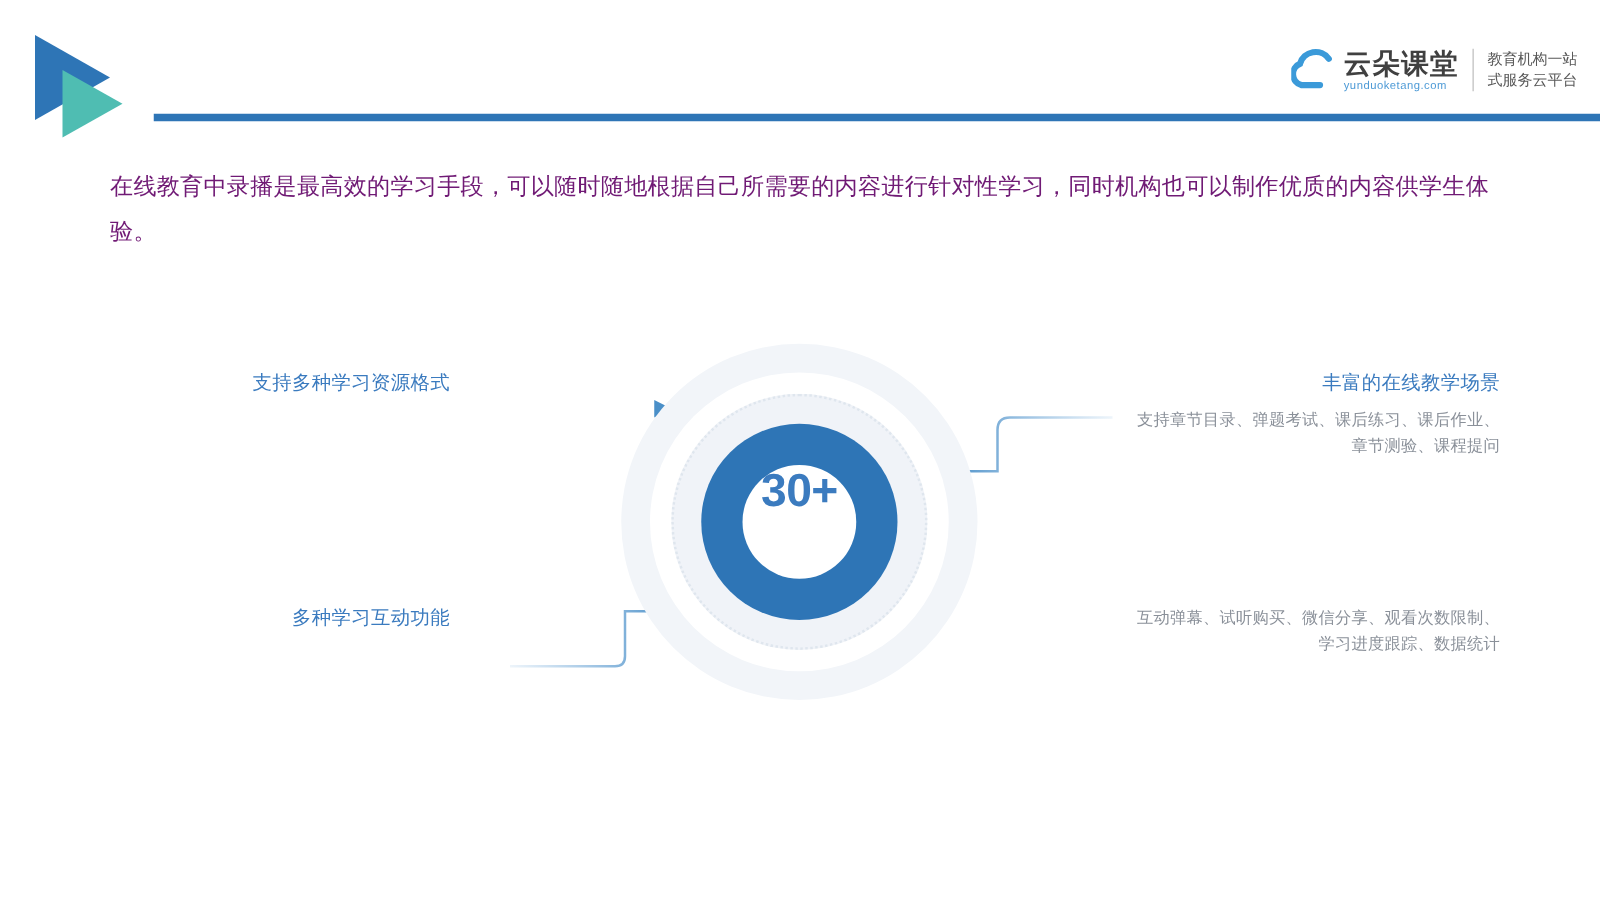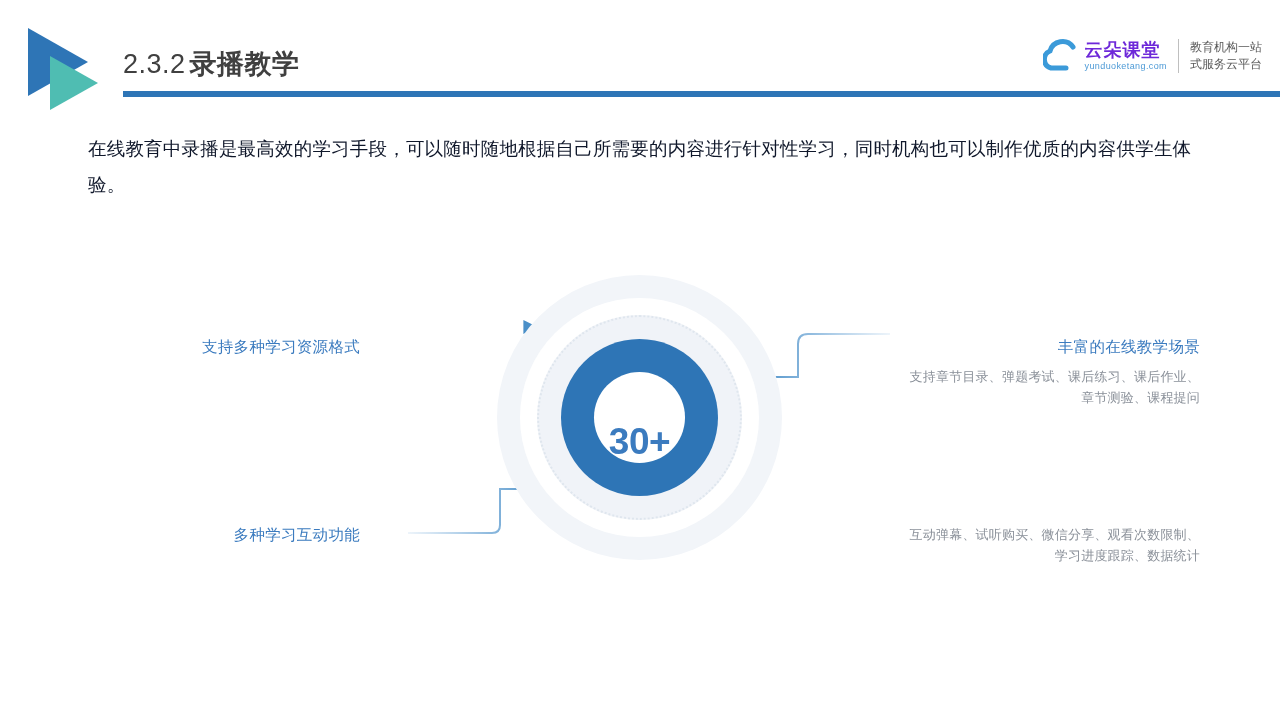--- a/index.html
+++ b/index.html
@@ -39,48 +39,48 @@
     position:absolute; left:123px; top:91px;
     width:1157px; height:6px;
     background:#2E75B6;
   }
 
   
   #brand { position:absolute; right:18px; top:30px; display:flex; align-items:center; height:52px; }
   #brand-cloud { position:relative; width:40px; height:36px; margin-right:2px; flex:none; }
   #brand-cloud svg { display:block; }
   #brand-words { display:flex; flex-direction:column; justify-content:center; }
-  #brand-name { font-size:18px; font-weight:700; color:#6d28d9; letter-spacing:1px; line-height:1.05; }
+  #brand-name { font-size:22px; font-weight:700; color:#404040; letter-spacing:1px; line-height:1.05; }
   #brand-url { font-size:9px; color:#4d9ad6; letter-spacing:0.4px; margin-top:1px; }
   #brand-divider { width:1px; height:34px; background:#bfbfbf; margin:0 11px; }
   #brand-tagline { font-size:12px; color:#595959; line-height:1.45; white-space:nowrap; }
 
   
   #intro {
     position:absolute; left:88px; top:131px; width:1135px;
-    font-size:18.5px; color:#0f172a; line-height:1.95; letter-spacing:0.2px;
+    font-size:18.5px; color:#701a75; line-height:1.95; letter-spacing:0.2px;
   }
 
   
   #center-graphic { position:absolute; left:497px; top:275px; width:285px; height:285px; }
   .ring { position:absolute; border-radius:50%; }
   #ring-outer   { left:0;   top:0;   width:285px; height:285px; background:#F2F5F9; }
   #ring-white   { left:23px;top:23px;width:239px; height:239px; background:#ffffff; }
   #ring-dotted  { left:40px;top:40px;width:205px; height:205px; background:#F0F3F8;
                   border:2px dotted #dfe6ee; }
   #ring-blue    { left:64px;top:64px;width:157px; height:157px; background:#2E75B6; }
   #ring-core    { left:97px;top:97px;width:91px;  height:91px;  background:#ffffff;
-                  display:flex; align-items:flex-end; justify-content:center; }
+                  display:flex; align-items:flex-start; justify-content:center; }
   #center-value { font-size:37px; font-weight:700; color:#3B7BBF; letter-spacing:-0.5px; }
 
   
   #connectors { position:absolute; left:0; top:0; width:1280px; height:720px; pointer-events:none; }
 
   
-  .feature { position:absolute; width:300px;margin-top:41px; }
+  .feature { position:absolute; width:300px; }
   .feature .f-title { font-size:15.5px; color:#3B7BBF; letter-spacing:0.3px; margin-bottom:9px; }
   .feature .f-desc  { font-size:13px; color:#8a9099; line-height:1.62; letter-spacing:0.2px; }
 
   .feature.left  { text-align:right; }
   .feature.right { text-align:right;font-family:Liberation Mono, monospace; }
 
   #feature-tl { left:60px;  top:296px; }
   #feature-bl { left:60px;  top:484px; }
   #feature-tr { left:900px; top:296px; }
   #feature-br { left:900px; top:484px; }
@@ -88,25 +88,20 @@
 </head>
 <body>
 
 <div id="header">
 
   <div id="logo-mark">
     <div class="tri-dark"></div>
     <div class="tri-teal"></div>
   </div>
 
-  <div id="title-block">
-    <div id="title-text">
-      <span class="num">2.3.2</span><span class="name">录播教学</span>
-    </div>
-  </div>
 
   <div id="title-rule"></div>
 
   <div id="brand">
     <div id="brand-cloud">
       <svg width="40" height="36" viewBox="0 0 40 36">
         <path d="M30 9 A13 13 0 0 0 7 13 A9 9 0 0 0 8 30 L23 30" fill="none" stroke="#3B9AD9" stroke-width="5" stroke-linecap="round"></path>
       </svg>
     </div>
     <div id="brand-words">

